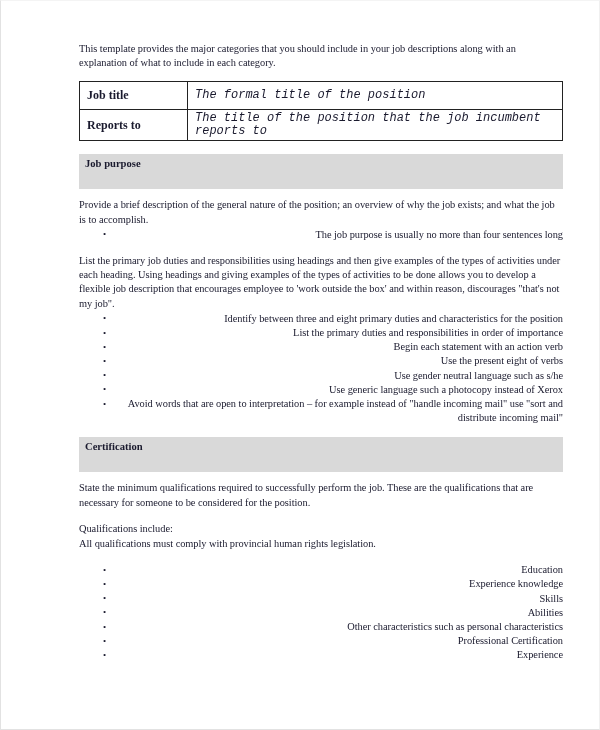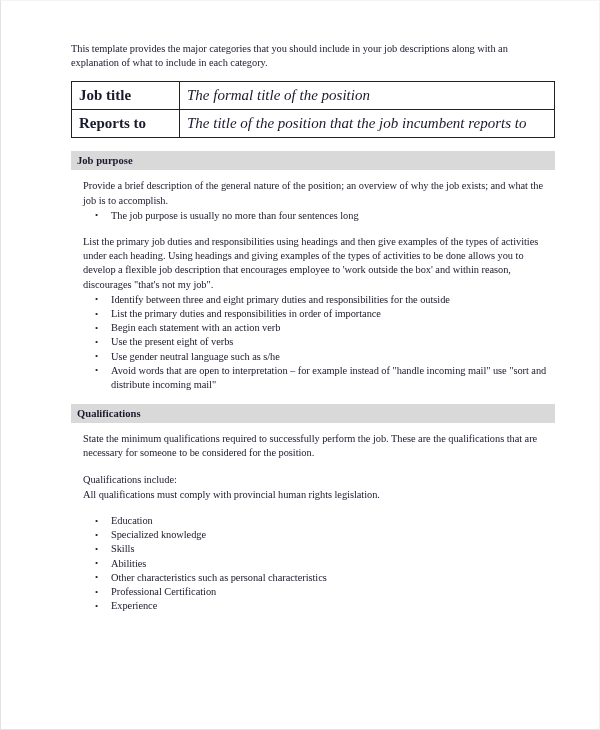--- a/index.html
+++ b/index.html
@@ -23,21 +23,21 @@
     height: 730px;
     background: #ffffff;
     border-left: 1px solid #e2e2e2;
     border-right: 1px solid #f0f0f0;
     border-bottom: 1px solid #e2e2e2;
     border-top: 1px solid #f4f4f4;
   }
 
   #content {
     position: absolute;
-    left: 70px;
+    left: 78px;
     top: 41px;
     width: 484px;
   }
 
   .intro {
     font-size: 10.4px;
     line-height: 14.2px;
     margin: 0 0 11px 0;
     text-align: left;
     letter-spacing: -0.05px;
@@ -48,57 +48,59 @@
     width: 484px;
     border-collapse: collapse;
     margin: 0 0 13px 0;
     table-layout: fixed;
   }
   table.info-table td {
     border: 1.6px solid #222222;
     height: 23px;
     padding: 2px 0 2px 7px;
     vertical-align: middle;
-    font-size: 15px;
+    font-size: 12px;
     line-height: 13px;
   }
   td.label-cell {
     width: 100px;
     font-weight: bold;
   }
   td.value-cell {
     font-style: italic;
     padding-left: 10px;
+    font-family: Liberation Mono, monospace;
   }
 
   
   .section-head {
     background: #d9d9d9;
     font-weight: bold;
     font-size: 10.6px;
     line-height: 13px;
-    padding: 3px 0 3px 6px;
+    padding: 3px 0 19px 6px;
     margin: 0 0 9px 0;
     width: 484px;
     box-sizing: border-box;
   }
 
   .body-text {
     font-size: 10.4px;
     line-height: 14.2px;
-    margin: 0 0 2px 12px;
+    margin: 0 0 2px 0;
     letter-spacing: -0.05px;
   }
   .body-text.spaced { margin-bottom: 12px; }
   .body-text.tight  { margin-bottom: 1px; }
 
   ul.doc-list {
     list-style: none;
     margin: 0 0 12px 0;
     padding: 0;
+    text-align: right;
   }
   ul.doc-list.snug { margin-bottom: 24px; }
   ul.doc-list li {
     position: relative;
     font-size: 10.4px;
     line-height: 14.2px;
     padding-left: 40px;
     margin: 0;
     letter-spacing: -0.05px;
   }
@@ -136,39 +138,40 @@
     <p class="body-text tight">Provide a brief description of the general nature of the position; an overview of why the job exists; and what the job is to accomplish.</p>
 
     <ul class="doc-list">
       <li>The job purpose is usually no more than four sentences long</li>
     </ul>
 
 
     <p class="body-text tight">List the primary job duties and responsibilities using headings and then give examples of the types of activities under each heading. Using headings and giving examples of the types of activities to be done allows you to develop a flexible job description that encourages employee to 'work outside the box' and within reason, discourages "that's not my job".</p>
 
     <ul class="doc-list">
-      <li>Identify between three and eight primary duties and responsibilities for the outside</li>
+      <li>Identify between three and eight primary duties and characteristics for the position</li>
       <li>List the primary duties and responsibilities in order of importance</li>
       <li>Begin each statement with an action verb</li>
       <li>Use the present eight of verbs</li>
       <li>Use gender neutral language such as s/he</li>
+      <li>Use generic language such a photocopy instead of Xerox</li>
       <li>Avoid words that are open to interpretation – for example instead of "handle incoming mail" use "sort and distribute incoming mail"</li>
     </ul>
 
-    <div class="section-head">Qualifications</div>
+    <div class="section-head">Certification</div>
 
     <p class="body-text spaced">State the minimum qualifications required to successfully perform the job. These are the qualifications that are necessary for someone to be considered for the position.</p>
 
     <p class="body-text tight">Qualifications include:</p>
 
     <p class="body-text spaced">All qualifications must comply with provincial human rights legislation.</p>
 
     <ul class="doc-list snug">
       <li>Education</li>
-      <li>Specialized knowledge</li>
+      <li>Experience knowledge</li>
       <li>Skills</li>
       <li>Abilities</li>
       <li>Other characteristics such as personal characteristics</li>
       <li>Professional Certification</li>
       <li>Experience</li>
     </ul>
 
   </div>
 </div>
 

